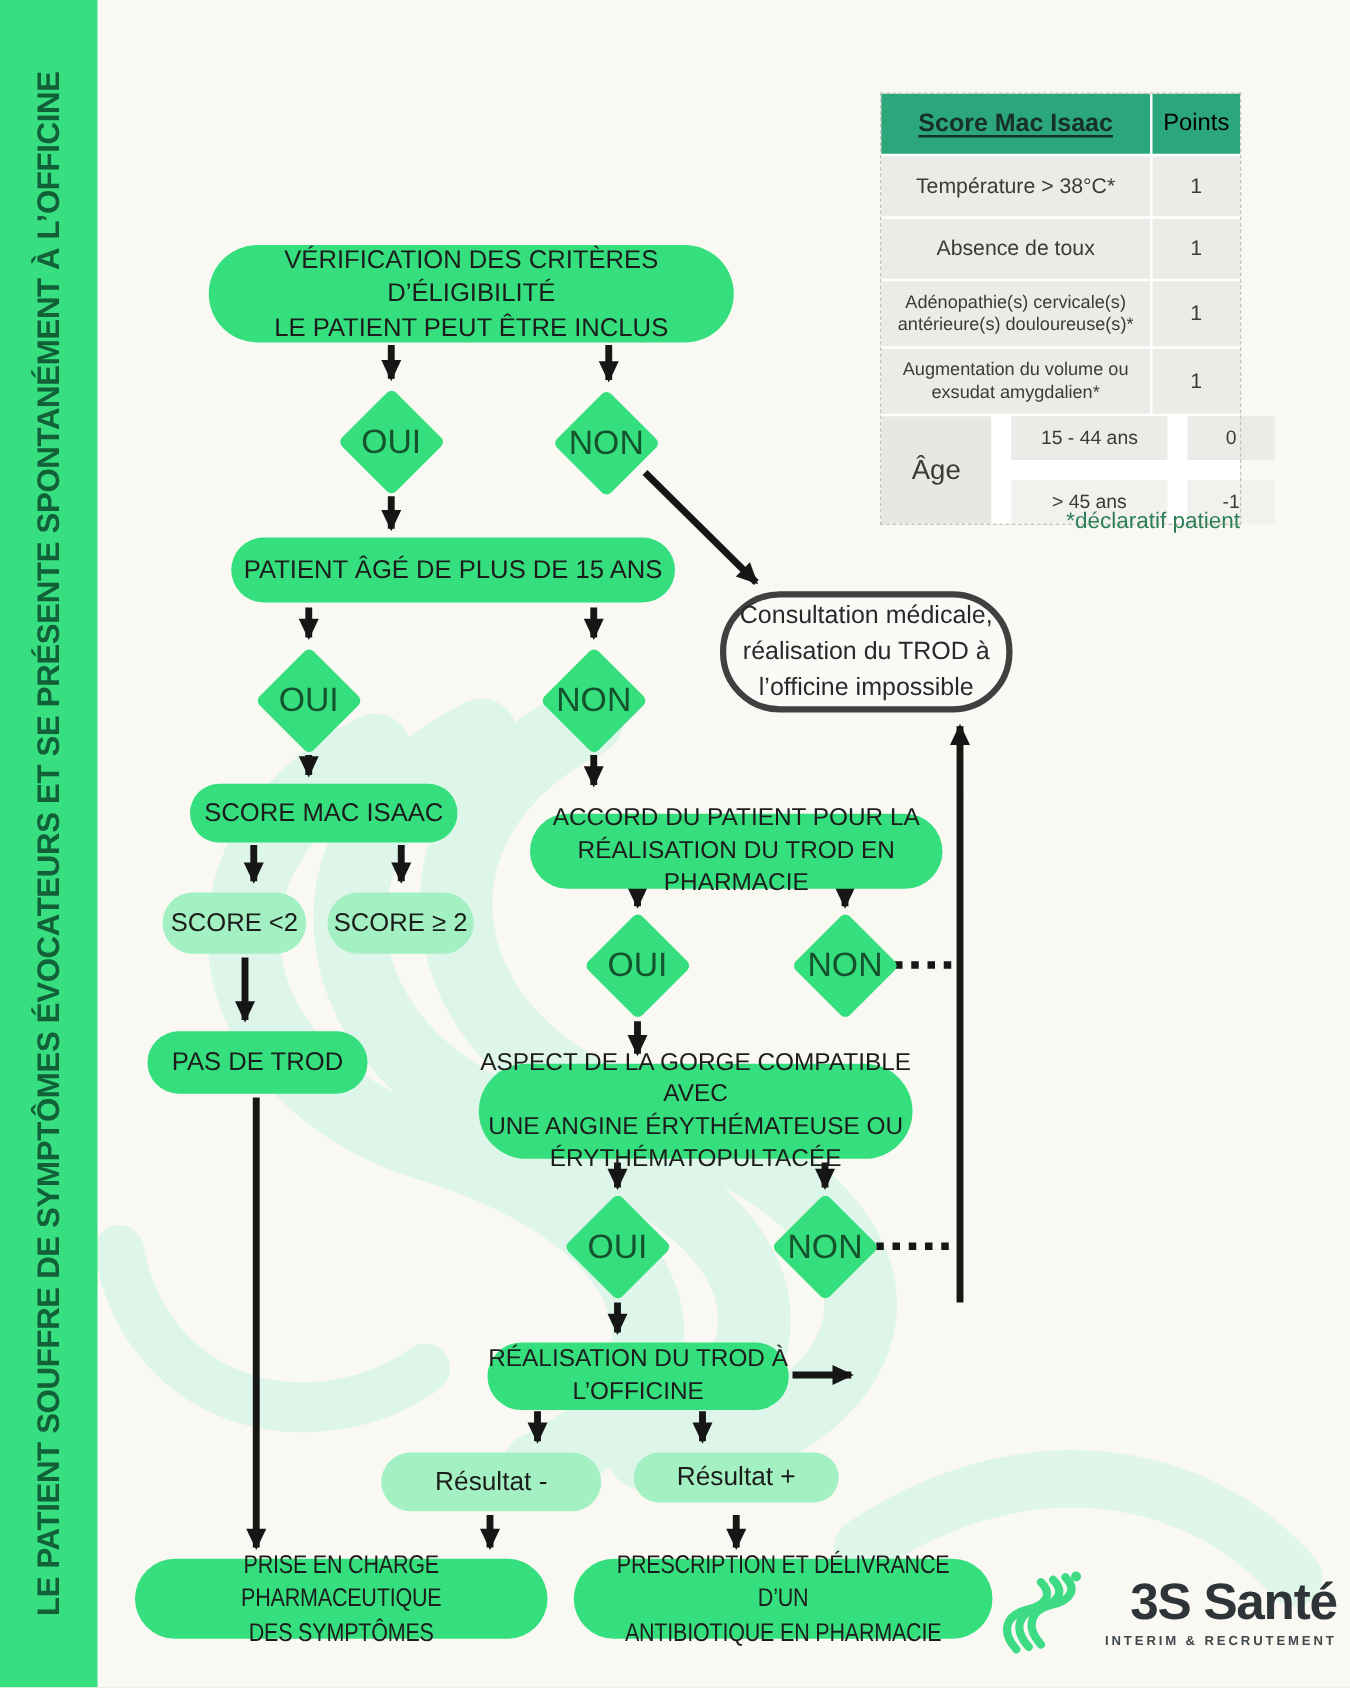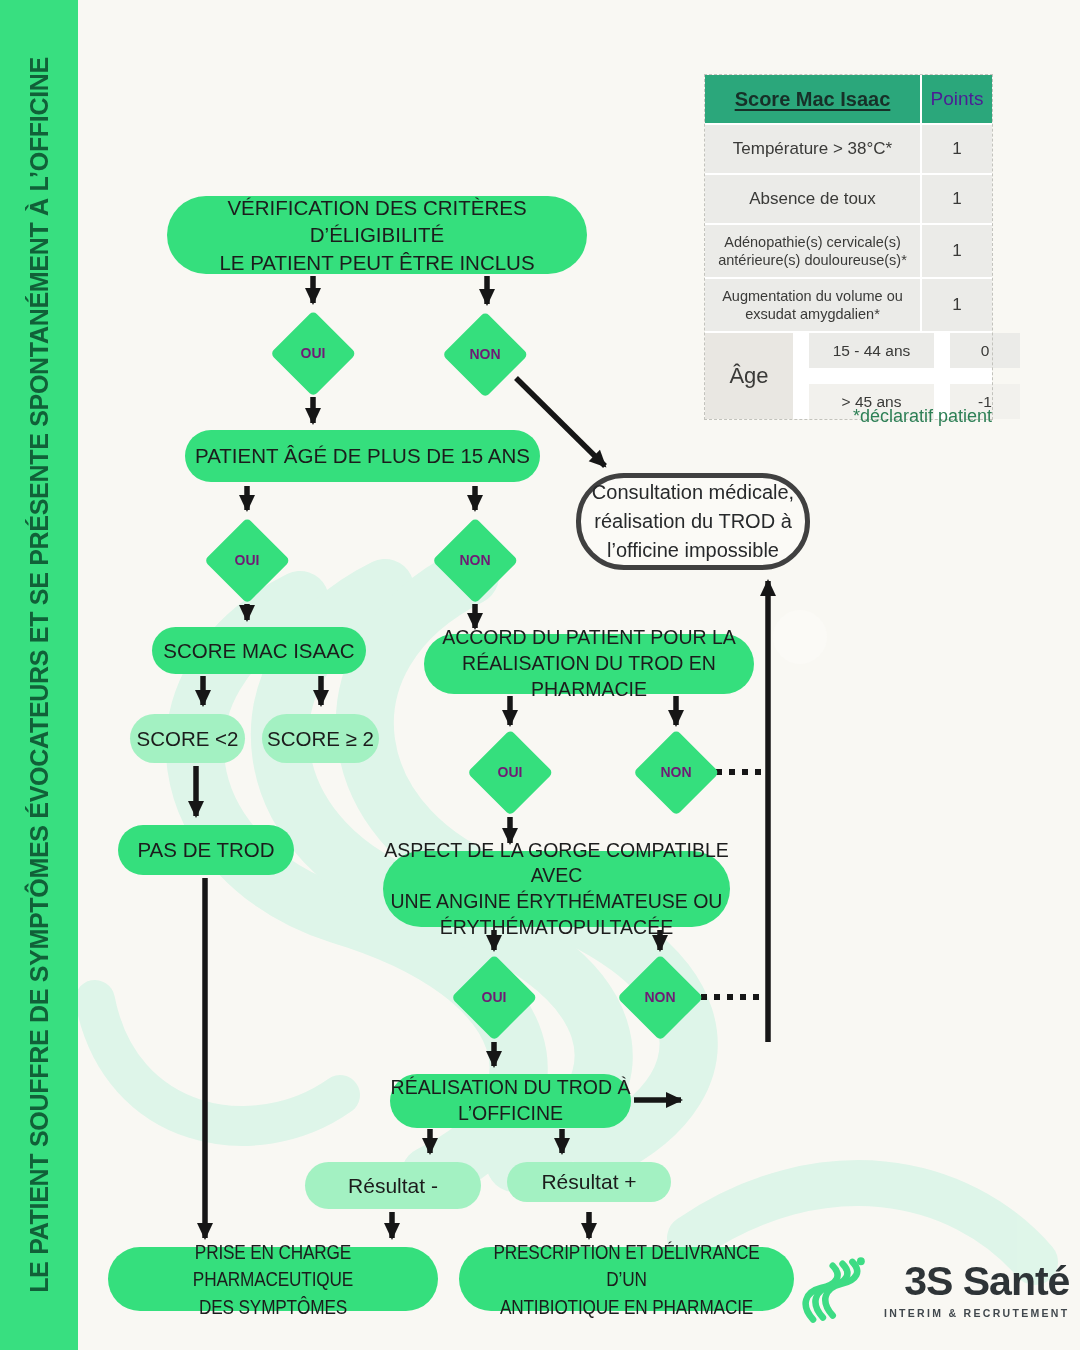--- a/index.html
+++ b/index.html
@@ -24,33 +24,33 @@
   .node span{white-space:pre-line;line-height:1.32;}
   .pill{background:#35df7d;border-radius:999px;}
   .pill-light{background:#a3f1c2;border-radius:999px;}
   .bubble{background:#fbfaf6;border:5px solid #404040;border-radius:48px;color:#27292b;}
   .bubble span{line-height:1.45;}
   .cx{display:inline-block;transform:scaleX(0.84);letter-spacing:-0.2px;}
 
   .diamond{position:absolute;width:84px;height:84px;z-index:3;}
   .dshape{position:absolute;inset:14%;background:#35df7d;transform:rotate(45deg);border-radius:5px;}
   .dlabel{position:absolute;inset:0;display:flex;align-items:center;justify-content:center;
-          font-size:14px;color:#701a75;font-weight:bold;}
+          font-size:27px;color:#14532d;}
 
   
   .stable{position:absolute;left:705px;top:75px;width:287px;z-index:3;
           outline:1px dashed #c3c3bd;background:#fff;}
   .trow{display:grid;grid-template-columns:215px 70px;gap:2px;margin-top:2px;}
   .trow.hd{margin-top:0;}
   .cell{display:flex;align-items:center;justify-content:center;text-align:center;
         background:#ebebe8;color:#3a3a38;font-size:17px;line-height:1.25;white-space:pre-line;}
   .hd .cell{background:#2ba77b;}
   .th-title{font-size:20px;font-weight:700;color:#173028;text-decoration:underline;
             text-underline-offset:3px;text-decoration-thickness:2px;}
-  .th-pts{font-size:19px;color:#4c1d95;}
+  .th-pts{font-size:19px;color:#000000;}
   .small .cell{font-size:14.5px;}
   .tage{display:grid;grid-template-columns:88px 125px 70px;grid-template-rows:35px 35px;
         gap:16px;margin-top:2px;}
   .age-main{grid-row:1/3;background:#e9e7e2;font-size:22px;color:#3a3a38;
             display:flex;align-items:center;justify-content:center;}
   .tage .cell{font-size:15.5px;}
   .tage .alt{background:#f2f1ed;}
   .footnote{position:absolute;left:705px;top:406px;width:287px;text-align:right;
             font-size:18px;color:#2d7f55;z-index:3;}
 
@@ -194,21 +194,21 @@
     <span>SCORE &lt;2</span>
   </div>
   <div class="node pill-light" style="left:262px;top:714px;width:117px;height:49px;font-size:20.5px">
     <span>SCORE ≥ 2</span>
   </div>
 
   <div class="node pill" style="left:118px;top:825px;width:176px;height:50px;font-size:20.5px">
     <span>PAS DE TROD</span>
   </div>
 
-  <div class="node pill" style="left:424px;top:634px;width:330px;height:60px;font-size:19.5px">
+  <div class="node pill" style="left:424px;top:651px;width:330px;height:60px;font-size:19.5px">
     <span>ACCORD DU PATIENT POUR LA
 RÉALISATION DU TROD EN PHARMACIE</span>
   </div>
 
   <div class="diamond" style="left:468px;top:730px">
     <div class="dshape"></div>
     <span class="dlabel">OUI</span>
   </div>
   <div class="diamond" style="left:634px;top:730px">
     <div class="dshape"></div>

